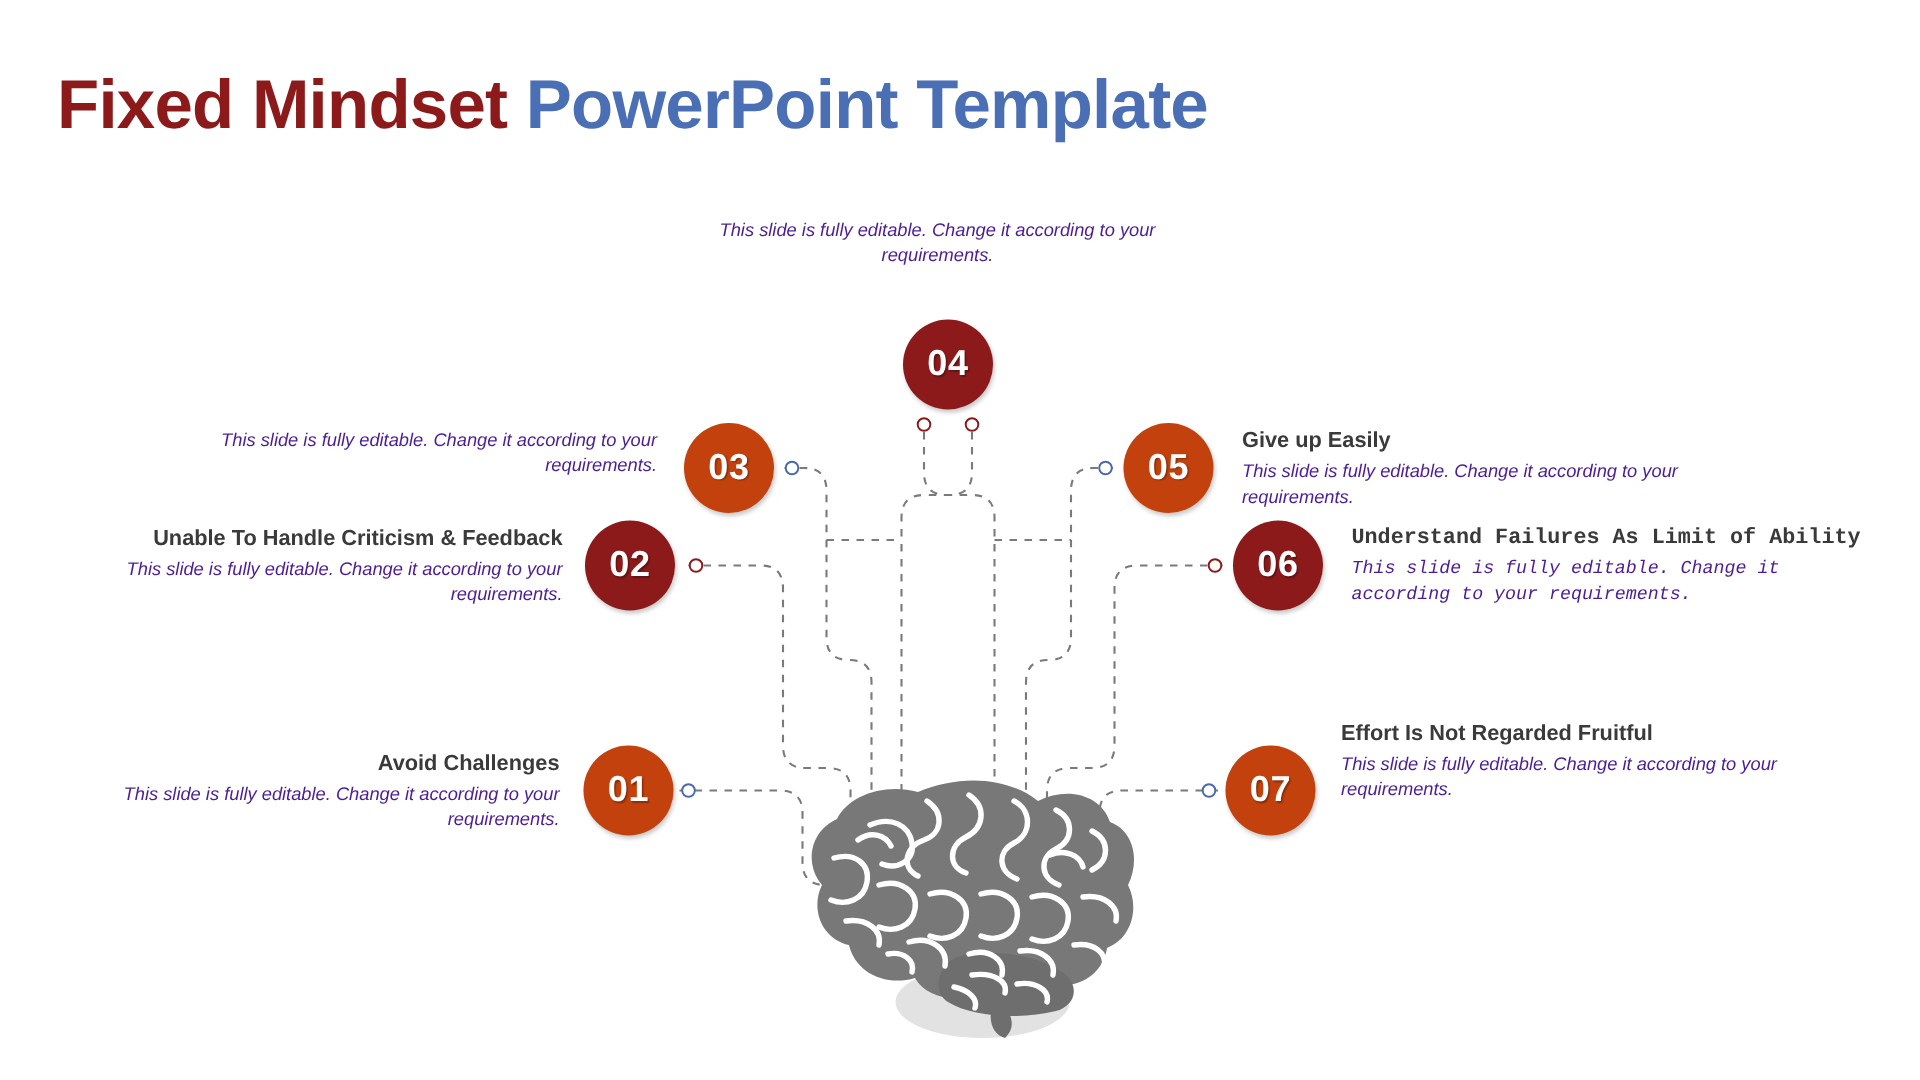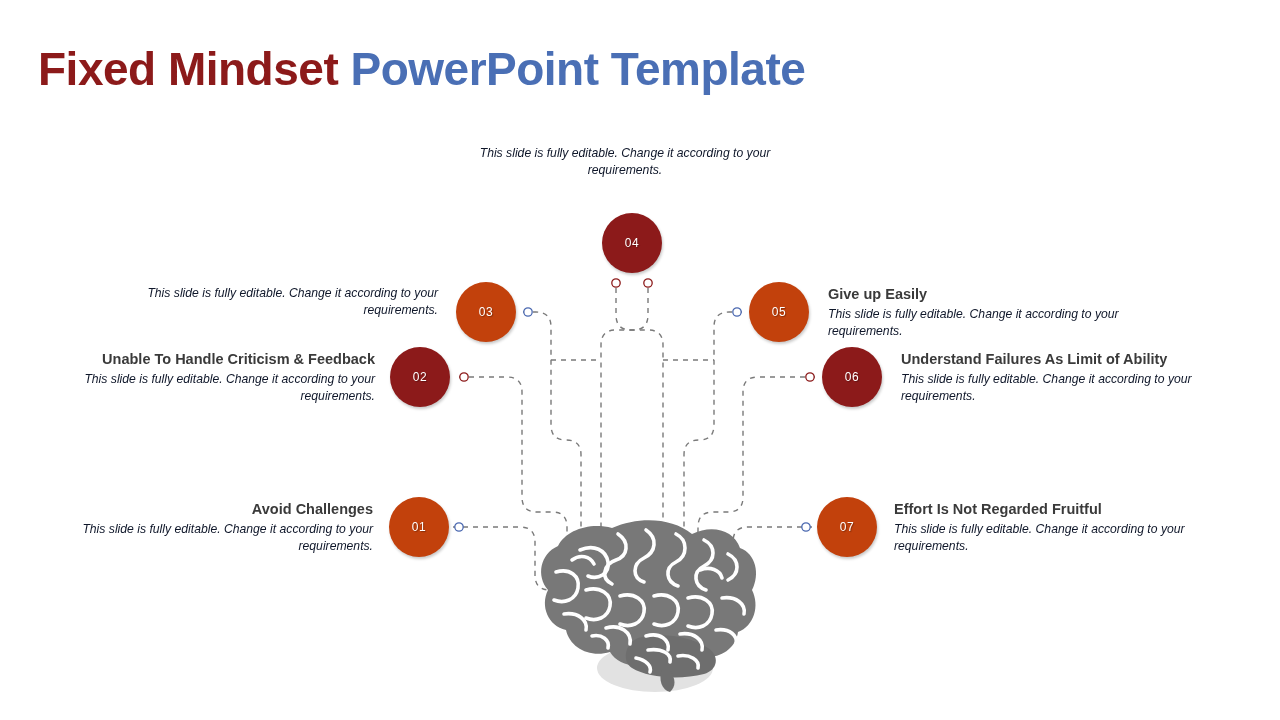--- a/index.html
+++ b/index.html
@@ -60,22 +60,22 @@
   
   .node-badge {
     position: absolute;
     width: 60px;
     height: 60px;
     border-radius: 50%;
     display: flex;
     align-items: center;
     justify-content: center;
     color: #ffffff;
-    font-size: 12px;
-    font-weight: normal;
+    font-size: 24px;
+    font-weight: bold;
     letter-spacing: 0.5px;
     box-shadow: 1px 2px 3px rgba(0,0,0,0.22);
     text-shadow: 1px 1px 1px rgba(0,0,0,0.30);
     box-sizing: border-box;
   }
   .node-badge.blue { background: #c2410c; }
   .node-badge.red  { background: #8C1A1A; }
 
   
   .node-text {
@@ -86,21 +86,21 @@
     font-size: 14.5px;
     font-weight: bold;
     color: #3A3A3A;
     line-height: 1.25;
     margin: 0 0 3px 0;
     white-space: nowrap;
   }
   .node-text .n-body {
     font-size: 12.2px;
     font-style: italic;
-    color: #0f172a;
+    color: #4c1d95;
     line-height: 1.42;
     margin: 0;
   }
   .node-text.align-right { text-align: right; }
   .node-text.align-left  { text-align: left; }
   .node-text.align-center{ text-align: center; }
   .node-text.align-center .n-head { white-space: normal; }
 </style>
 </head>
 <body>
@@ -239,24 +239,24 @@
 
     <div class="node-text align-center" style="left:455px; top:145px; width:340px;">
       <p class="n-body">This slide is fully editable. Change it according to your requirements.</p>
     </div>
 
     <div class="node-text align-left" style="left:828px; top:285px; width:305px;">
       <p class="n-head">Give up Easily</p>
       <p class="n-body">This slide is fully editable. Change it according to your requirements.</p>
     </div>
 
-    <div class="node-text align-left" style="left:901px; top:350px; width:305px;">
+    <div class="node-text align-left" style="left:901px; top:350px; width:305px;font-family:Liberation Mono, monospace;">
       <p class="n-head">Understand Failures As Limit of Ability</p>
       <p class="n-body">This slide is fully editable. Change it according to your requirements.</p>
     </div>
 
-    <div class="node-text align-left" style="left:894px; top:500px; width:305px;">
+    <div class="node-text align-left" style="left:894px; top:480px; width:305px;">
       <p class="n-head">Effort Is Not Regarded Fruitful</p>
       <p class="n-body">This slide is fully editable. Change it according to your requirements.</p>
     </div>
 
   </div>
 </div>
 
 </body></html>

